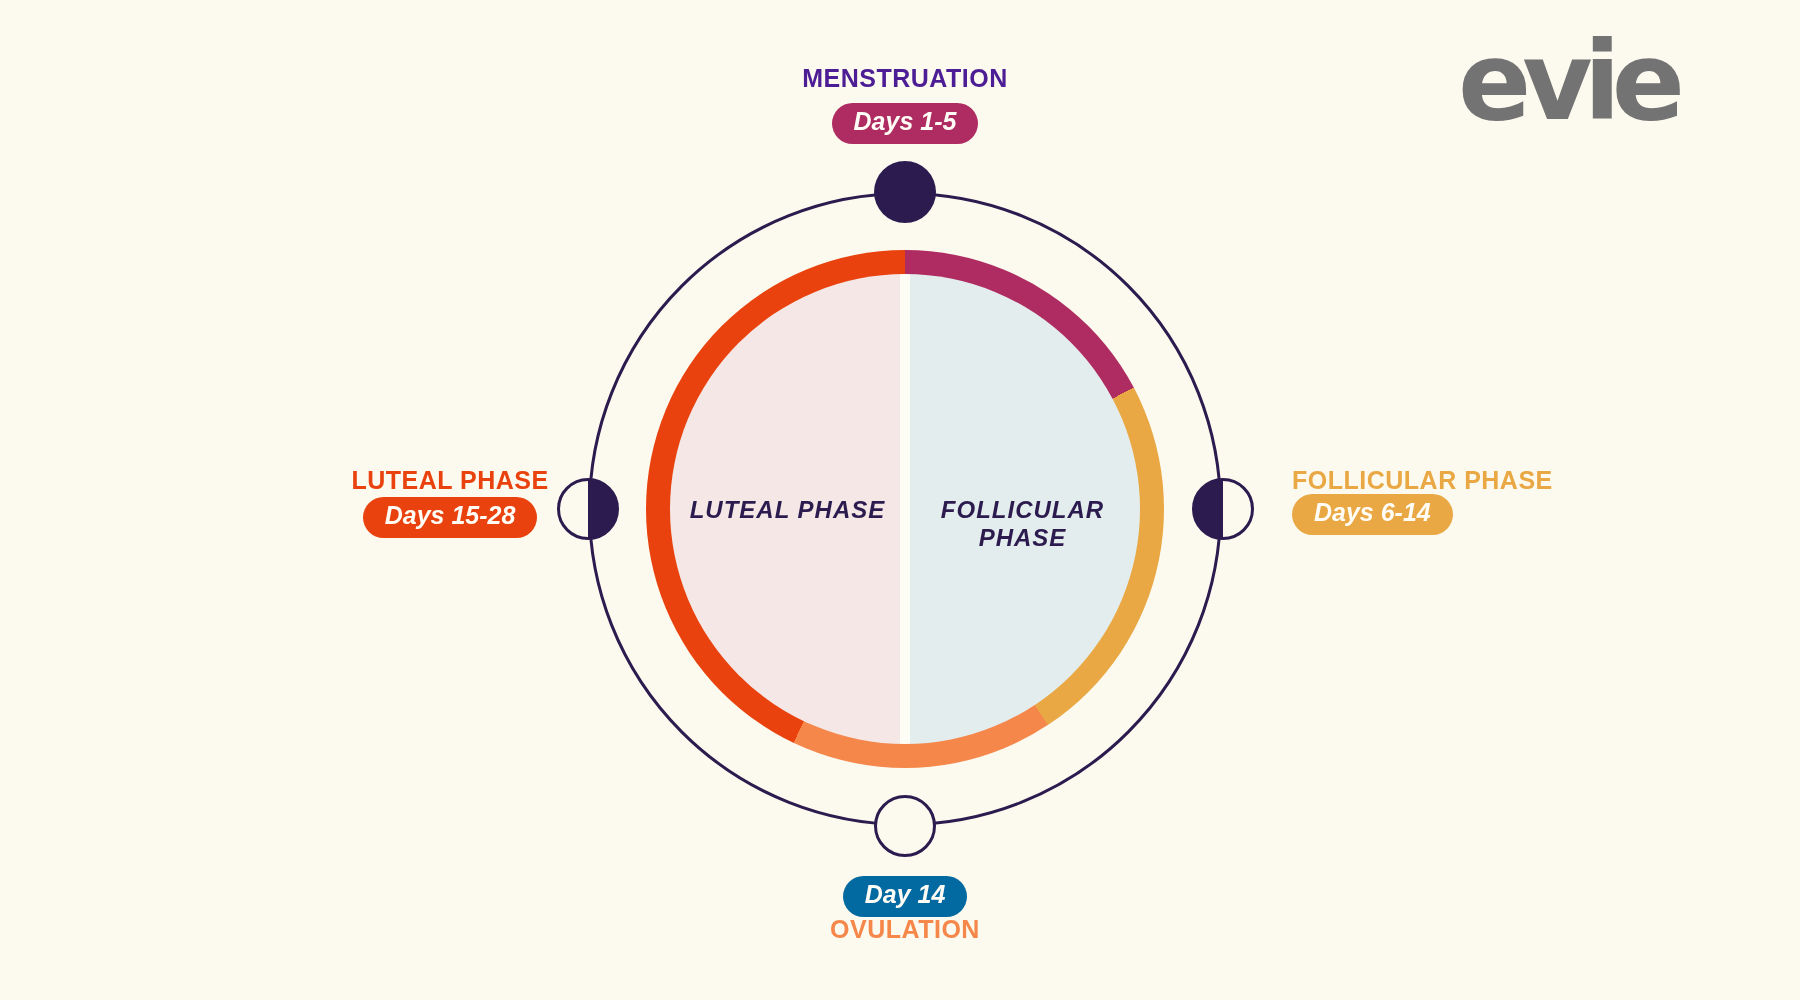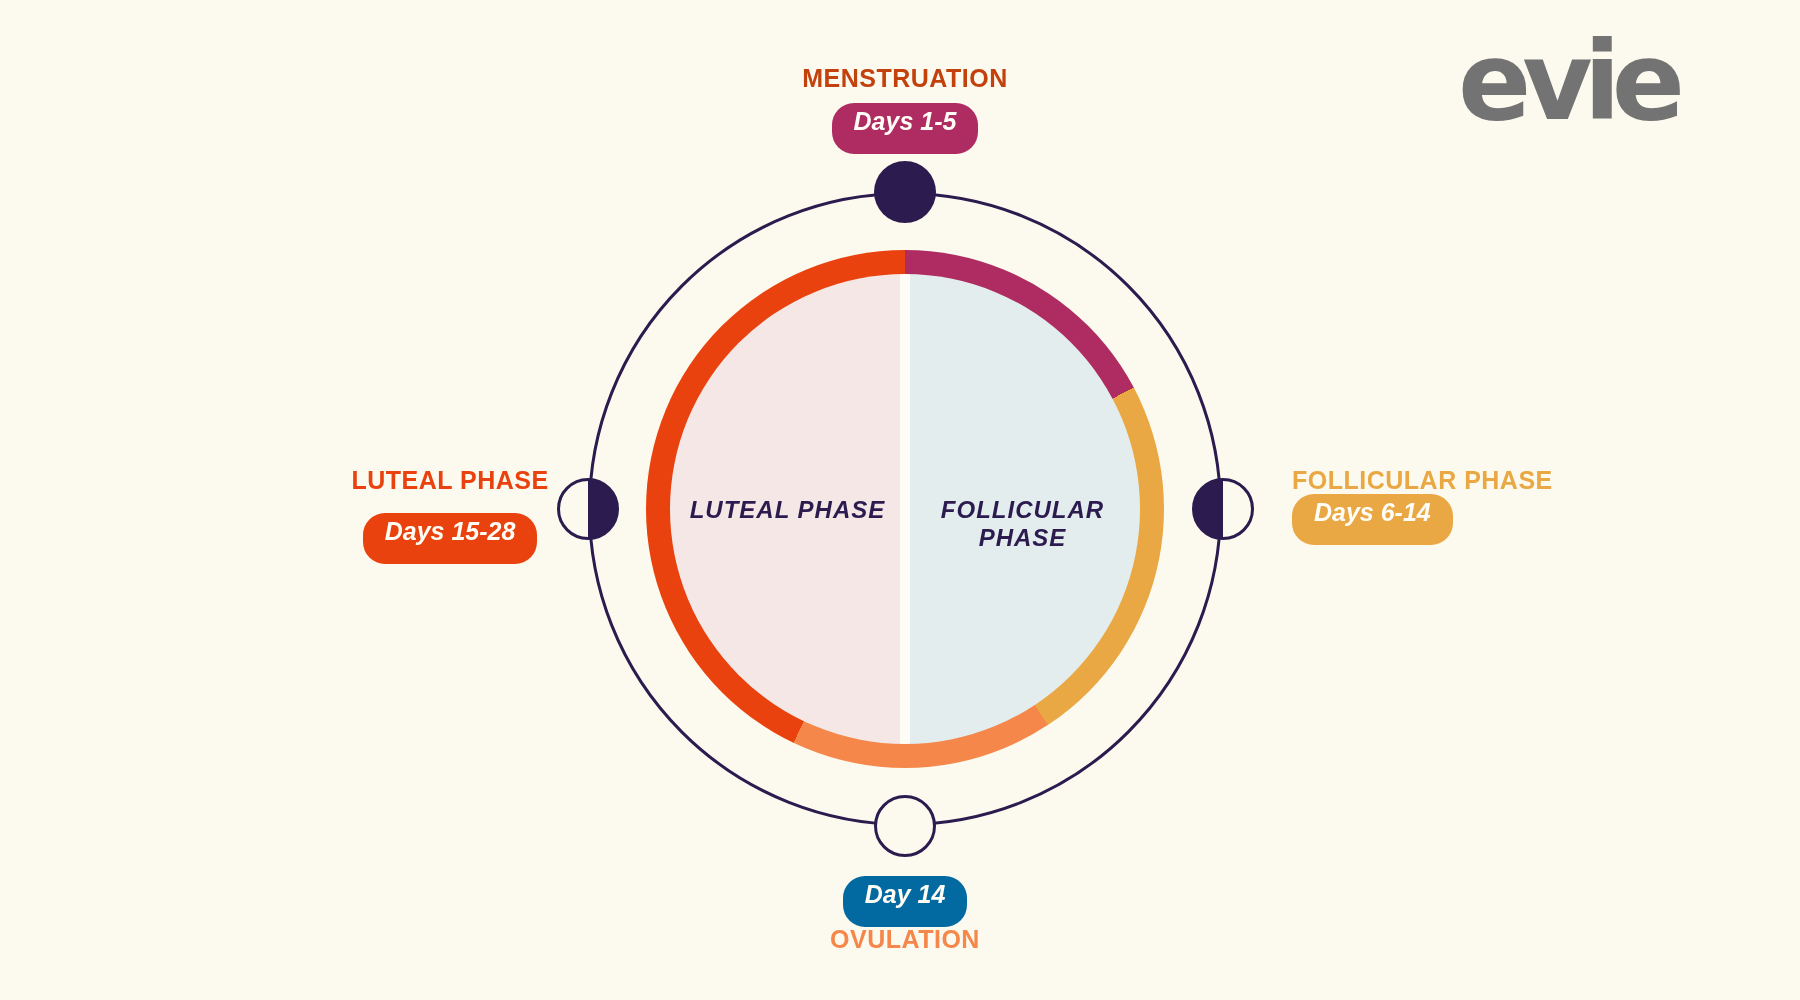--- a/index.html
+++ b/index.html
@@ -25,30 +25,30 @@
   .node{position:absolute; width:62px; height:62px; border-radius:50%; box-sizing:border-box;}
   .node-top{left:874px; top:161px;}
   .node-right{left:1192px; top:478px;}
   .node-bottom{left:874px; top:795px;}
   .node-left{left:557px; top:478px;}
   .phase-block{position:absolute;}
   .phase-title{
     font-size:25px; font-weight:700; letter-spacing:0.5px; line-height:1;
   }
   .badge{
-    display:inline-block; padding:6px 22px 20px; border-radius:22px;
+    display:inline-block; padding:6px 22px 10px; border-radius:22px;
     font-size:25px; font-style:italic; font-weight:700; line-height:1;
     color:#fffdf6;
   }
   .phase-top{left:705px; top:66px; width:400px; text-align:center;}
   .phase-top .badge{margin-top:12px;}
   .phase-right{left:1292px; top:468px; width:420px; text-align:left;}
   .phase-right .badge{margin-top:1px;}
   .phase-left{left:250px; top:468px; width:400px; text-align:center;}
-  .phase-left .badge{margin-top:20px;}
+  .phase-left .badge{margin-top:4px;}
   .phase-bottom{left:705px; top:876px; width:400px; text-align:center;}
   .phase-bottom .phase-title{}
 </style>
 </head>
 <body>
 
 <div class="canvas" style="background: rgb(252, 250, 238);">
 
   <div class="logo" style="color: #737373;">evie</div>
 
@@ -60,21 +60,21 @@
     <div class="inner-label left" style="color: rgb(43, 27, 78);">LUTEAL PHASE</div>
     <div class="inner-label right" style="color: rgb(43, 27, 78);">FOLLICULAR PHASE</div>
   </div>
 
   <div class="node node-top" style="background: rgb(43, 27, 78);"></div>
   <div class="node node-right" style="background: linear-gradient(to right, rgb(43, 27, 78) 50%, rgb(252, 250, 238) 50%); border: 3px solid rgb(43, 27, 78);"></div>
   <div class="node node-bottom" style="background: rgb(252, 250, 238); border: 3px solid rgb(43, 27, 78);"></div>
   <div class="node node-left" style="background: linear-gradient(to right, rgb(252, 250, 238) 50%, rgb(43, 27, 78) 50%); border: 3px solid rgb(43, 27, 78);"></div>
 
   <div class="phase-block phase-top">
-    <div class="phase-title" style="color: #c2410c;">MENSTRUATION</div>
+    <div class="phase-title" style="color: #4c1d95;">MENSTRUATION</div>
     <div class="badge" style="background: rgb(174, 44, 97);">Days 1-5</div>
   </div>
 
   <div class="phase-block phase-right">
     <div class="phase-title" style="color: rgb(233, 168, 67);">FOLLICULAR PHASE</div>
     <div class="badge" style="background: rgb(233, 168, 67);">Days 6-14</div>
   </div>
 
   <div class="phase-block phase-bottom">
     <div>

